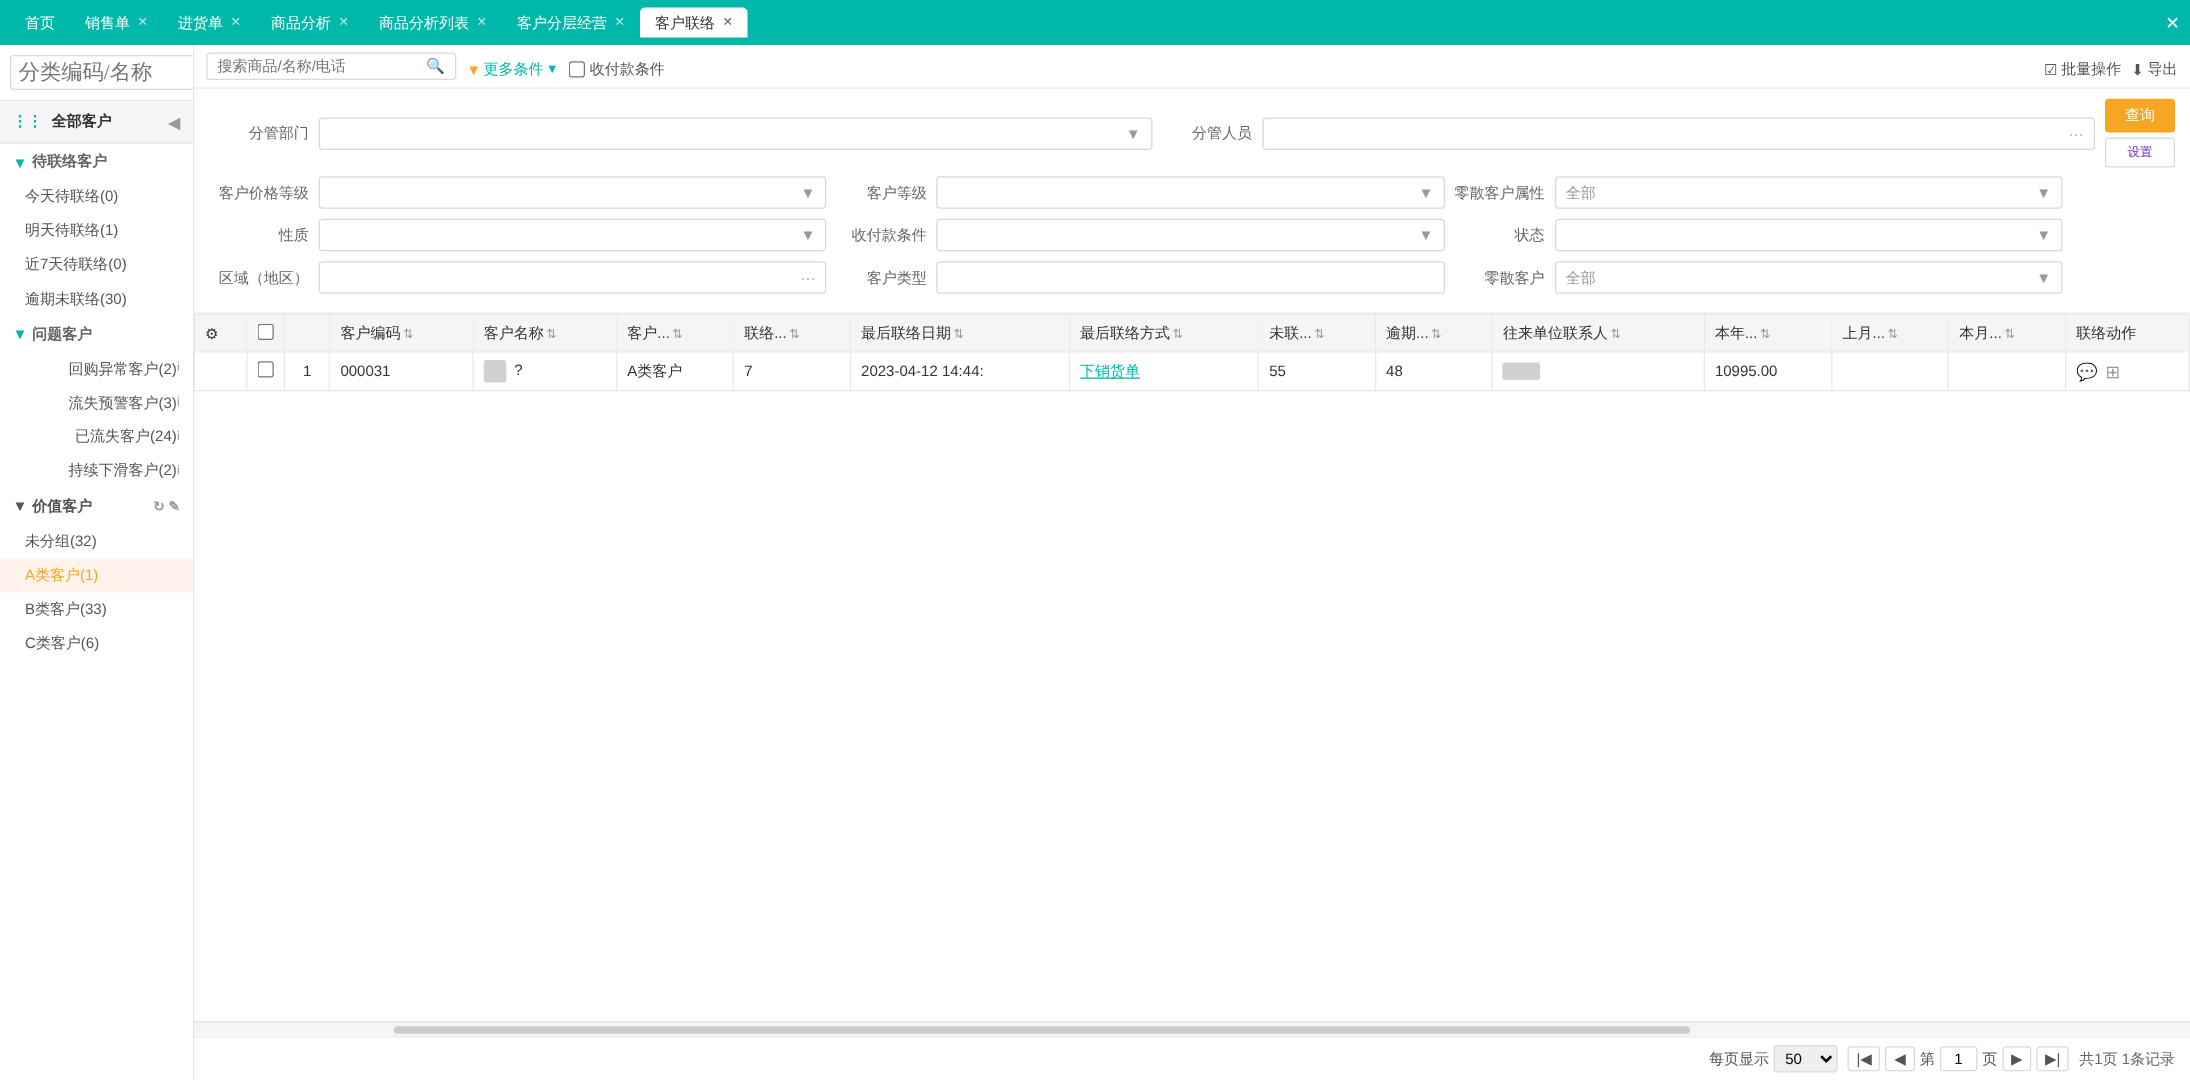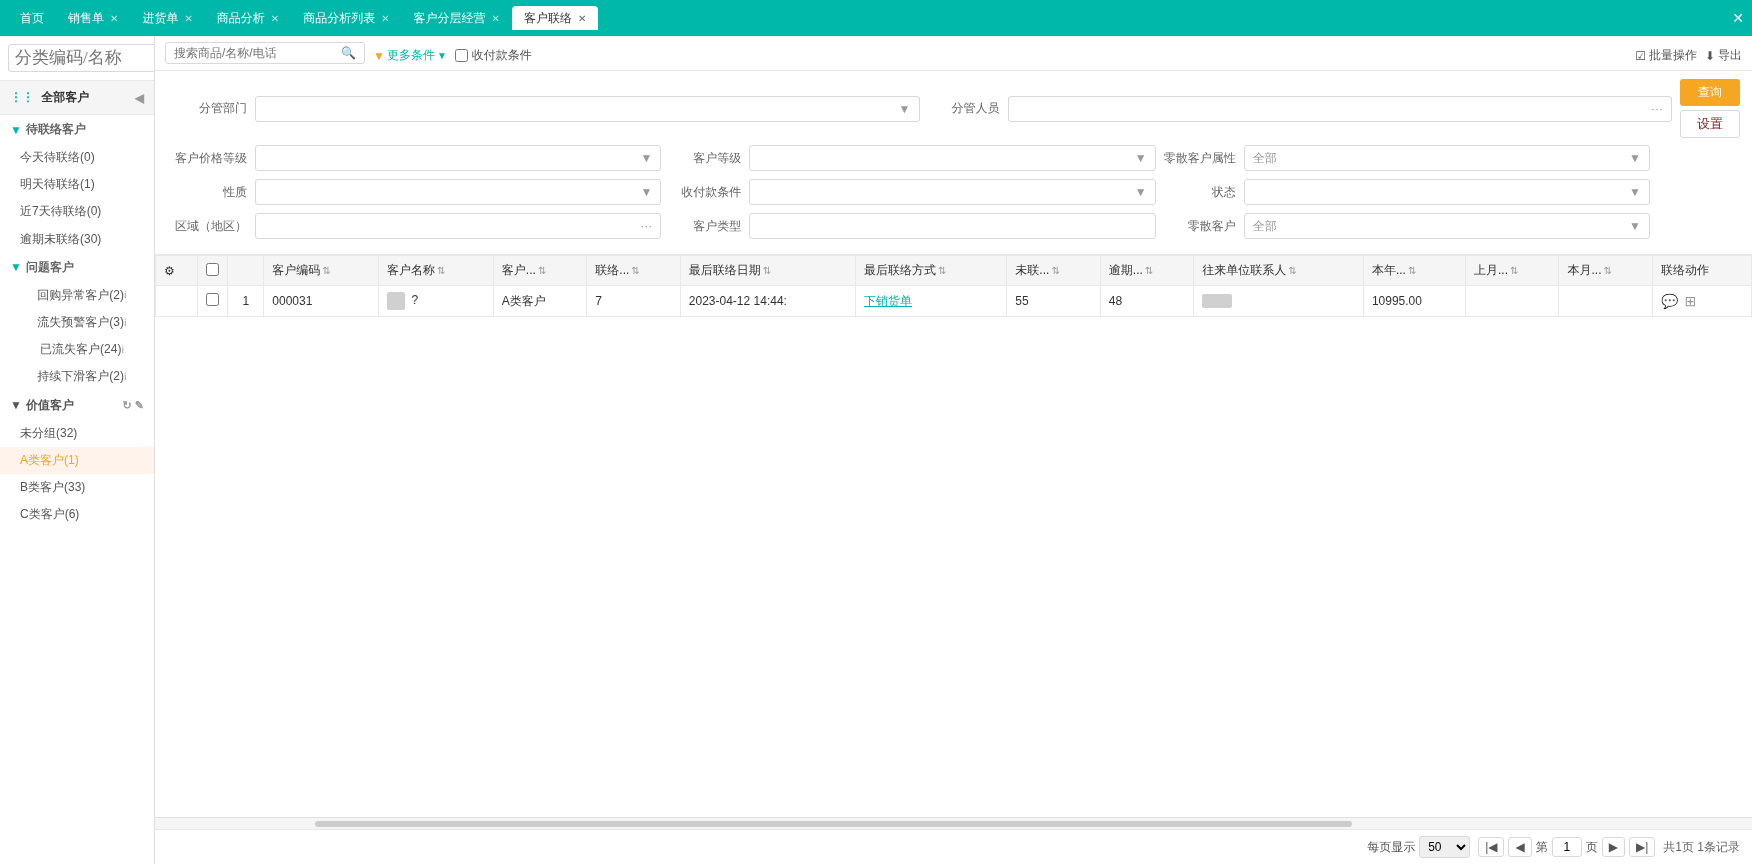--- a/index.html
+++ b/index.html
@@ -19,21 +19,21 @@
 
     
     .sidebar { width: 155px; background: #fff; border-right: 1px solid #e0e0e0; overflow-y: auto; flex-shrink: 0; }
     .sidebar-search { display: flex; align-items: center; padding: 8px 8px; border-bottom: 1px solid #e8e8e8; }
     .sidebar-search input { flex: 1; border: 1px solid #d9d9d9; border-radius: 3px; padding: 3px 6px; font-size: 17px; outline: none; font-family: Liberation Serif, serif; }
     .sidebar-all-customers { display: flex; align-items: center; padding: 8px 10px; font-weight: bold; color: #333; background: #f5f5f5; border-bottom: 1px solid #e8e8e8; cursor: pointer; justify-content: space-between; }
     .sidebar-group-label { display: flex; align-items: center; padding: 6px 10px; color: #666; font-weight: bold; font-size: 11px; }
     .sidebar-group-label .arrow { margin-right: 4px; color: #00b8a9; }
     .sidebar-item { padding: 4px 10px 4px 20px; color: #555; cursor: pointer; line-height: 1.6; }
     .sidebar-item.active { background: #fff3ec; color: #f5a623; }
-    .sidebar-item-with-icon { display: flex; align-items: center; justify-content: center; }
+    .sidebar-item-with-icon { display: flex; align-items: center; justify-content: flex-end; }
     .sidebar-item-badge { color: #999; font-size: 10px; }
 
     
     .content { flex: 1; display: flex; flex-direction: column; overflow: hidden; }
 
     
     .toolbar { display: flex; align-items: flex-end; padding: 6px 10px; background: #fff; border-bottom: 1px solid #e8e8e8; gap: 8px; }
     .toolbar-search { display: flex; align-items: center; border: 1px solid #d9d9d9; border-radius: 3px; padding: 3px 8px; flex: 0 0 200px; }
     .toolbar-search input { border: none; outline: none; font-size: 12px; width: 150px; }
     .toolbar-filter { display: flex; align-items: center; color: #00b8a9; cursor: pointer; gap: 2px; }
@@ -46,21 +46,21 @@
     .filter-area { background: #fff; border-bottom: 1px solid #e8e8e8; padding: 8px 12px; }
     .filter-row { display: flex; align-items: center; margin-bottom: 6px; gap: 0; }
     .filter-cell { display: flex; align-items: center; flex: 1; min-height: 28px; }
     .filter-label { color: #666; width: 80px; text-align: right; margin-right: 8px; white-space: nowrap; font-size: 12px; }
     .filter-input { flex: 1; border: 1px solid #d9d9d9; border-radius: 3px; padding: 3px 8px; font-size: 12px; outline: none; height: 26px; }
     .filter-select { flex: 1; border: 1px solid #d9d9d9; border-radius: 3px; padding: 3px 8px; font-size: 12px; background: #fff; height: 26px; display: flex; align-items: center; justify-content: space-between; cursor: pointer; }
     .filter-select-text { color: #999; }
     .filter-dropdown-arrow { color: #999; }
     .filter-actions { display: flex; flex-direction: column; gap: 4px; margin-left: 8px; }
     .btn-query { background: #f5a623; color: #fff; border: none; border-radius: 3px; padding: 5px 16px; cursor: pointer; font-size: 12px; }
-    .btn-settings { background: #fff; color: #7f1d1d; border: 1px solid #d9d9d9; border-radius: 3px; padding: 4px 16px; cursor: pointer; font-size: 13px; }
+    .btn-settings { background: #fff; color: #6d28d9; border: 1px solid #d9d9d9; border-radius: 3px; padding: 4px 16px; cursor: pointer; font-size: 10px; }
 
     
     .table-container { flex: 1; overflow: auto; background: #fff; }
     .data-table { width: 100%; border-collapse: collapse; font-size: 12px; }
     .data-table th { background: #f5f5f5; border: 1px solid #e8e8e8; padding: 6px 8px; text-align: left; white-space: nowrap; color: #333; font-weight: normal; position: sticky; top: 0; z-index: 1; }
     .data-table td { border: 1px solid #e8e8e8; padding: 6px 8px; color: #333; white-space: nowrap; }
     .sort-icon { color: #999; font-size: 10px; margin-left: 2px; }
     .link-text { color: #00b8a9; cursor: pointer; text-decoration: underline; }
 
     

